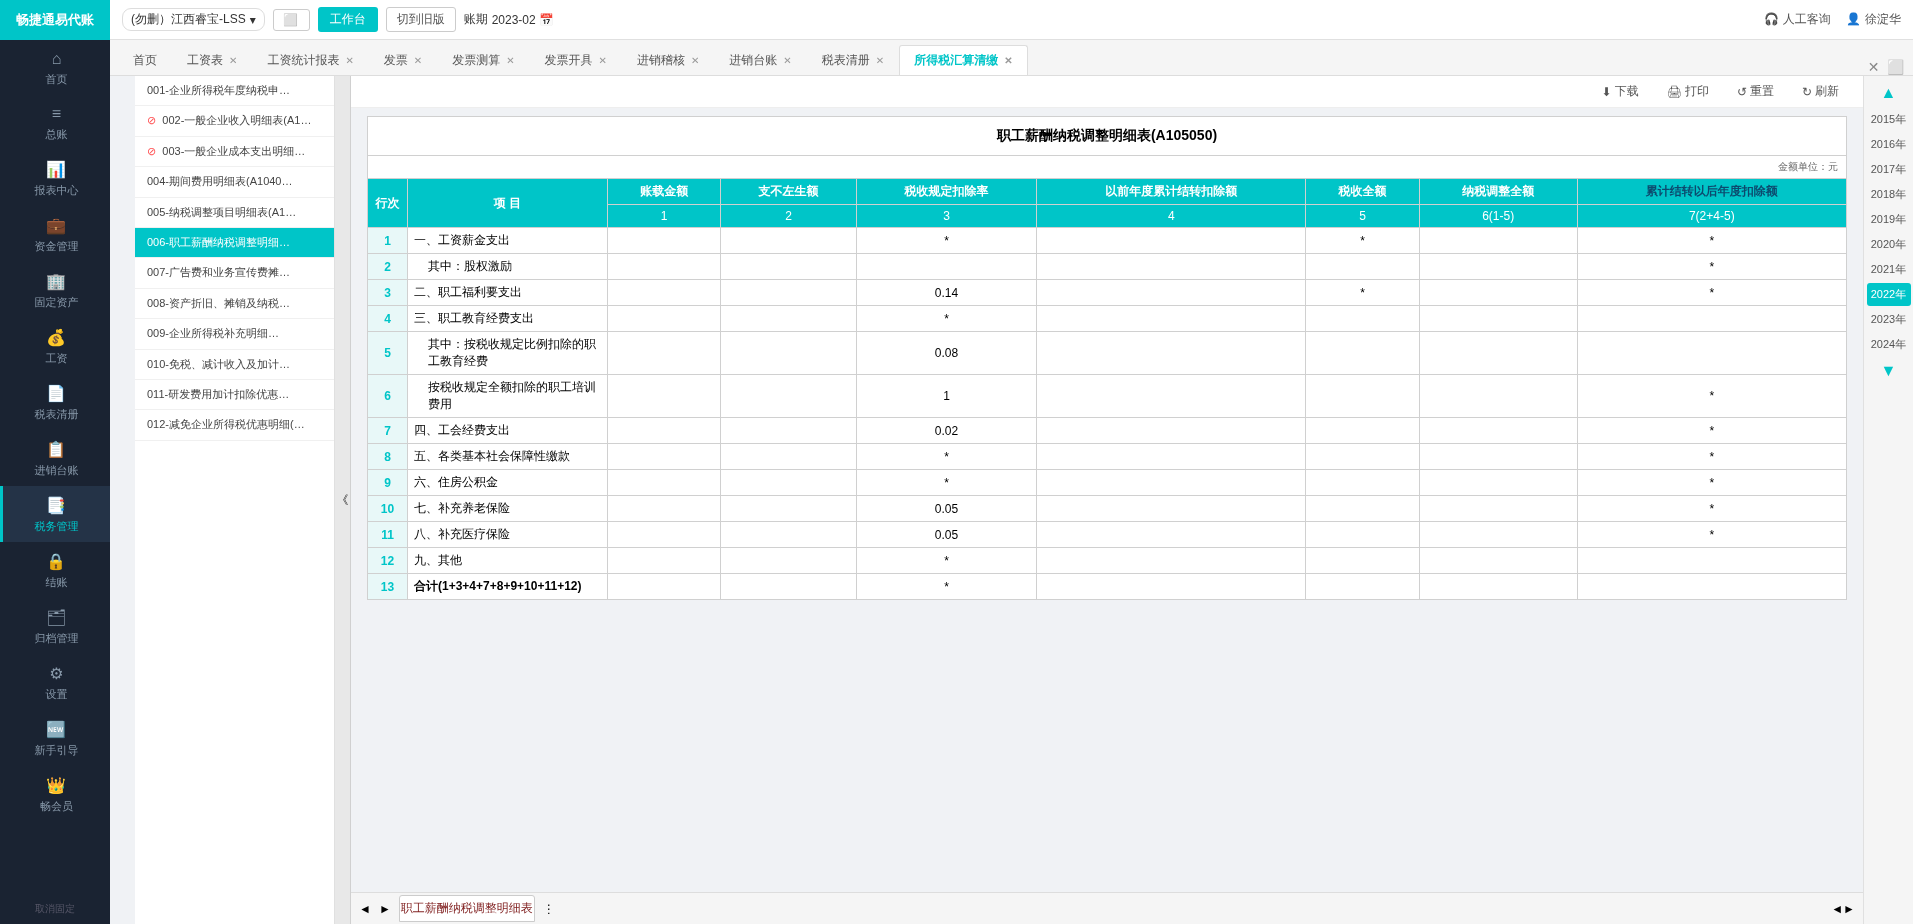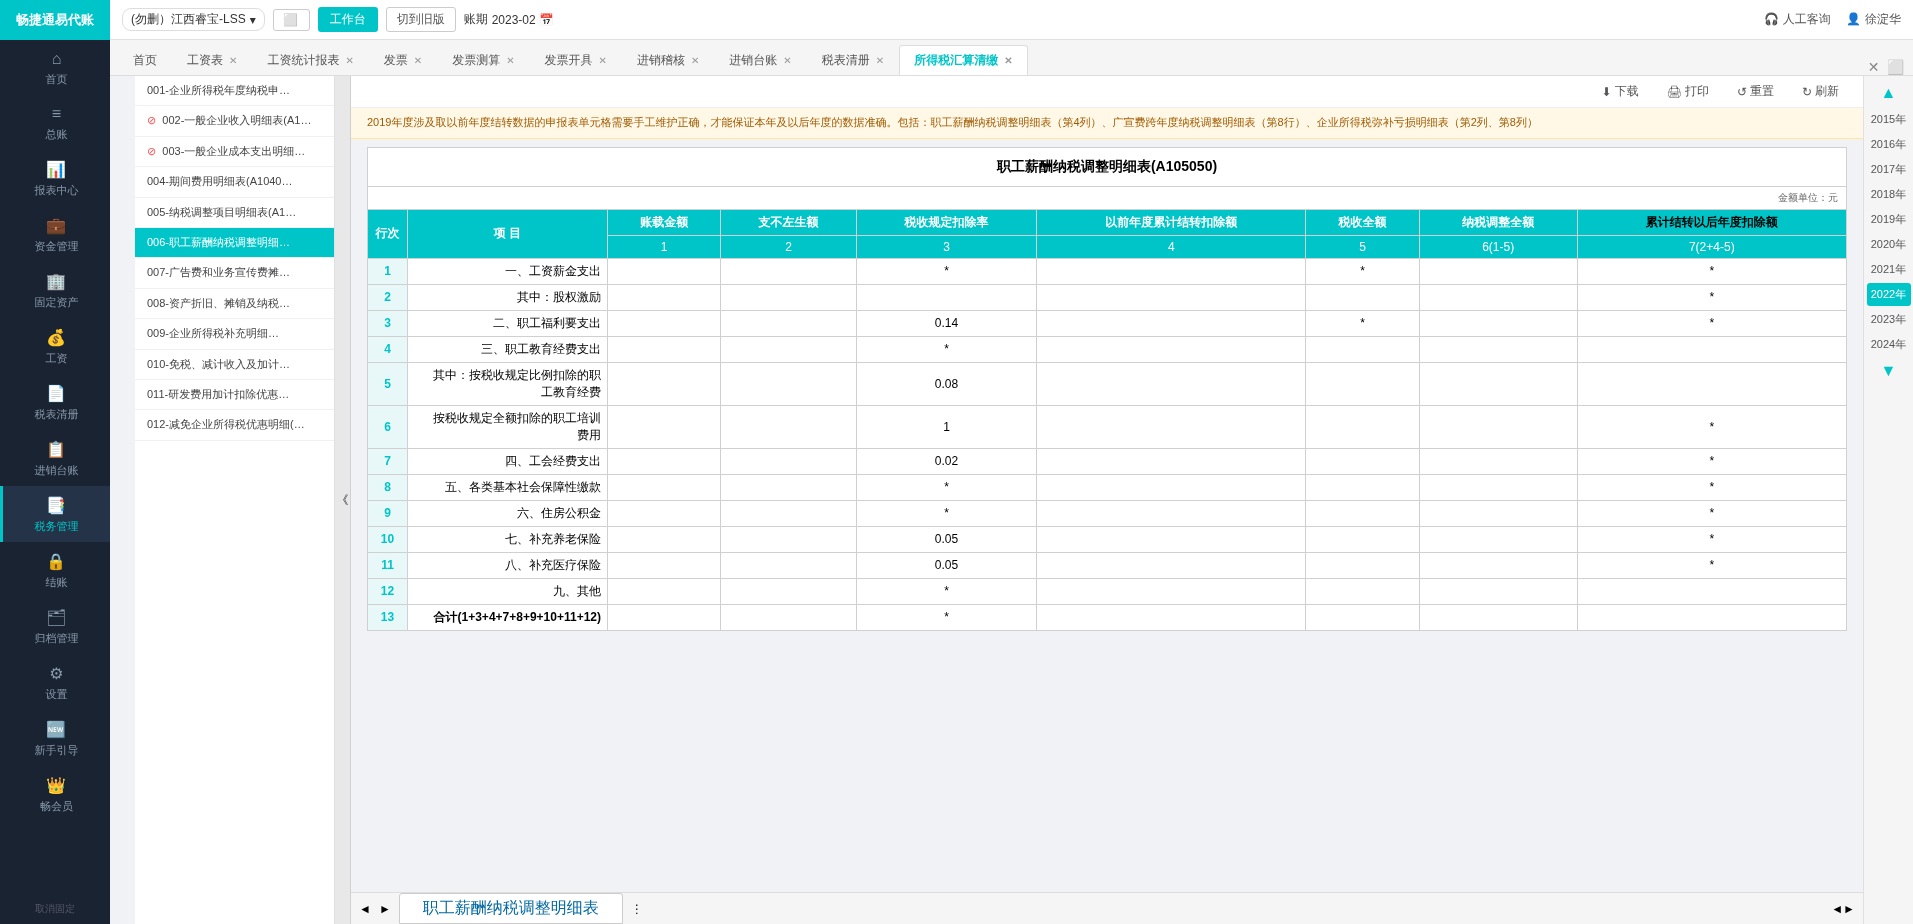--- a/index.html
+++ b/index.html
@@ -51,25 +51,25 @@
     .table-toolbar { padding: 4px 16px; background: #fff; display: flex; align-items: center; justify-content: flex-end; gap: 12px; border-bottom: 1px solid #eee; flex-shrink: 0; }
     .toolbar-btn { display: flex; align-items: center; gap: 3px; font-size: 12px; color: #555; cursor: pointer; padding: 3px 8px; border-radius: 3px; }
     .notice-bar { background: #fff8e6; padding: 6px 16px; font-size: 11px; color: #a05a00; border-bottom: 1px solid #ffe7a0; line-height: 1.6; flex-shrink: 0; }
 
     .table-scroll { flex: 1; overflow: auto; padding: 8px 16px 16px; }
 
     table { border-collapse: collapse; width: 100%; min-width: 900px; font-size: 12px; }
     table th, table td { border: 1px solid #d0d0d0; padding: 4px 6px; text-align: center; }
     table tbody td { background: #fff; }
     .col-row-num { background: #e8f8f8 !important; color: #00c5c8; font-weight: bold; }
-    .col-item { text-align: right; }
+    .col-item { text-align: left; }
 
     
     .bottom-bar { height: 32px; background: #f5f5f5; border-top: 1px solid #ddd; display: flex; align-items: center; padding: 0 8px; flex-shrink: 0; }
-    .sheet-tab { background: #fff; border: 1px solid #ccc; border-radius: 3px 3px 0 0; padding: 4px 23px; font-size: 16px; color: #0369a1; cursor: pointer; }
+    .sheet-tab { background: #fff; border: 1px solid #ccc; border-radius: 3px 3px 0 0; padding: 4px 1px; font-size: 12px; color: #7f1d1d; cursor: pointer; }
   </style>
 </head>
 <body>
 
 <div class="sidebar">
   <div class="sidebar-logo">畅捷通易代账</div>
   <div class="sidebar-item">
     <span class="icon">⌂</span>
     <span>首页</span>
   </div>
@@ -240,21 +240,20 @@
         <div class="toolbar-btn">
           <span>↺</span>
           <span>重置</span>
         </div>
         <div class="toolbar-btn">
           <span>↻</span>
           <span>刷新</span>
         </div>
       </div>
 
-      <div class="notice-bar">2019年度涉及取以前年度结转数据的申报表单元格需要手工维护正确，才能保证本年及以后年度的数据准确。包括：职工薪酬纳税调整明细表（第4列）、广宣费跨年度纳税调整明细表（第8行）、企业所得税弥补亏损明细表（第2列、第8列）</div>
 
       <div class="table-scroll">
         <table>
           <tbody>
 
             <tr>
               <td colspan="9" style="text-align:center; font-size:14px; font-weight:bold; padding:10px; background:#fff; border:1px solid #d0d0d0;">职工薪酬纳税调整明细表(A105050)</td>
             </tr>
             <tr>
               <td colspan="9" style="text-align:right; font-size:10px; color:#666; padding:4px 8px; background:#fff; border:1px solid #d0d0d0;">金额单位：元</td>
@@ -262,21 +261,21 @@
 
             <tr>
               <th rowspan="2" style="background:#00c5c8;color:white;width:40px;">行次</th>
               <th rowspan="2" style="background:#00c5c8;color:white;width:200px;">项 目</th>
               <th style="background:#00c5c8;color:white;">账载金额</th>
               <th style="background:#00c5c8;color:white;">支不左生额</th>
               <th style="background:#00c5c8;color:white;">税收规定扣除率</th>
               <th style="background:#00c5c8;color:white;">以前年度累计结转扣除额</th>
               <th style="background:#00c5c8;color:white;">税收全额</th>
               <th style="background:#00c5c8;color:white;">纳税调整全额</th>
-              <th style="background:#00c5c8;color:#000000;">累计结转以后年度扣除额</th>
+              <th style="background:#00c5c8;color:#0c4a6e;">累计结转以后年度扣除额</th>
             </tr>
             <tr>
               <td style="background:#00c5c8;color:white;text-align:center;">1</td>
               <td style="background:#00c5c8;color:white;text-align:center;">2</td>
               <td style="background:#00c5c8;color:white;text-align:center;">3</td>
               <td style="background:#00c5c8;color:white;text-align:center;">4</td>
               <td style="background:#00c5c8;color:white;text-align:center;">5</td>
               <td style="background:#00c5c8;color:white;text-align:center;">6(1-5)</td>
               <td style="background:#00c5c8;color:white;text-align:center;">7(2+4-5)</td>
             </tr>

